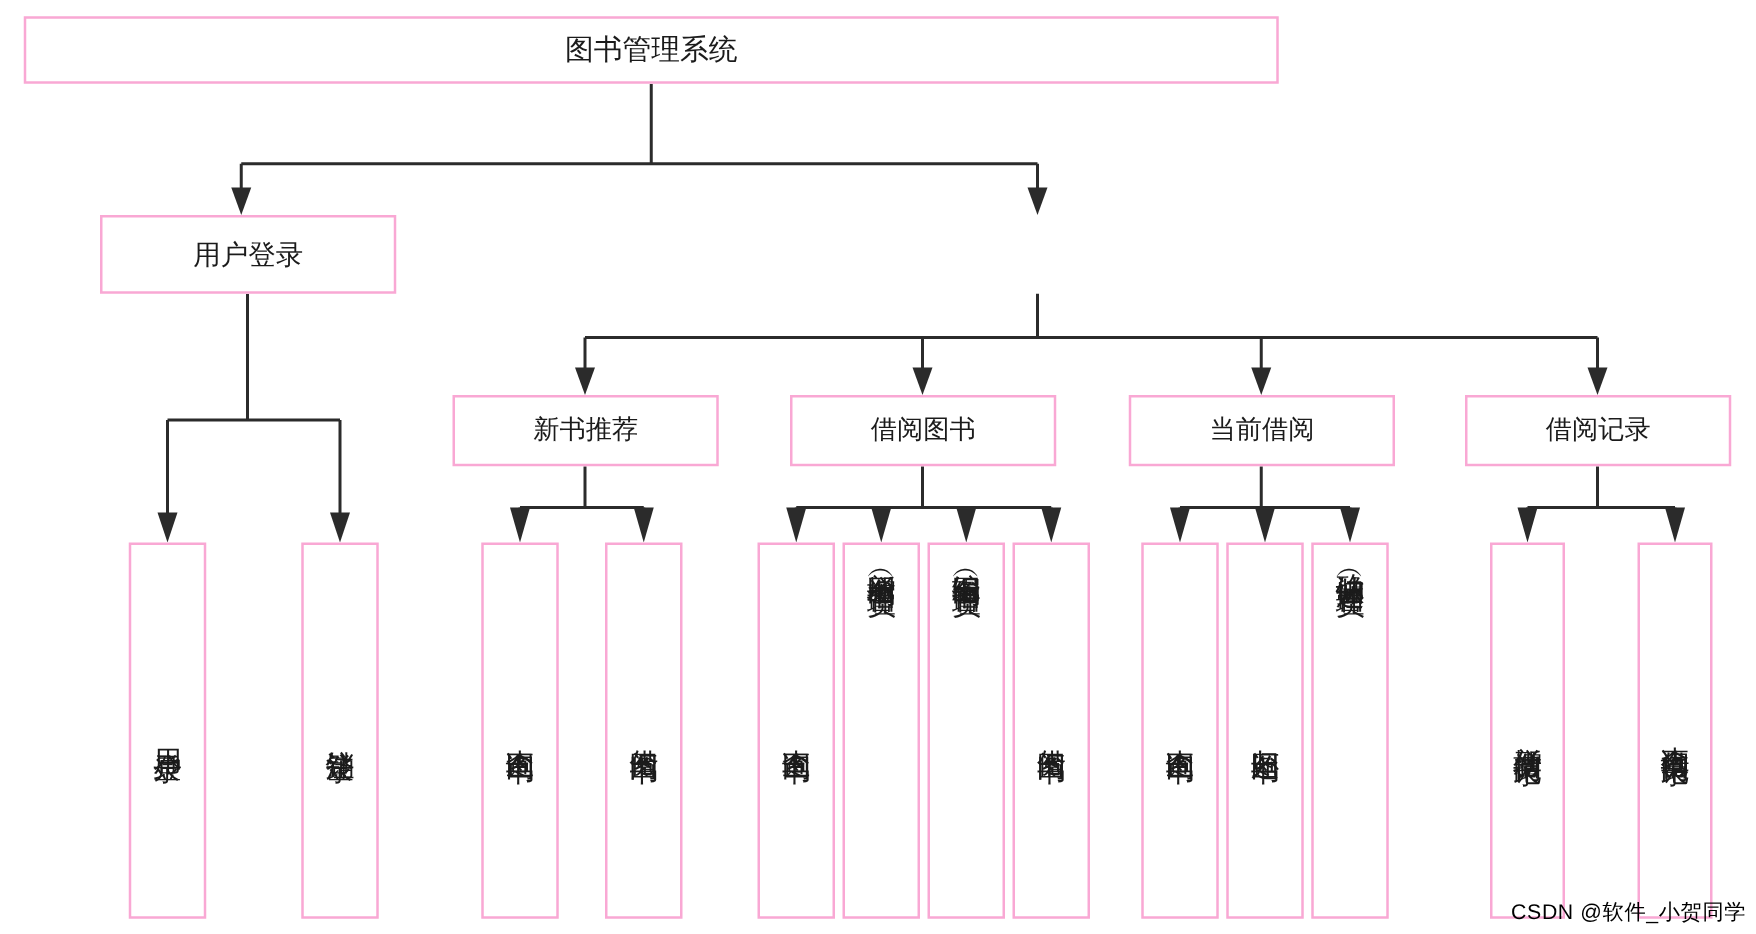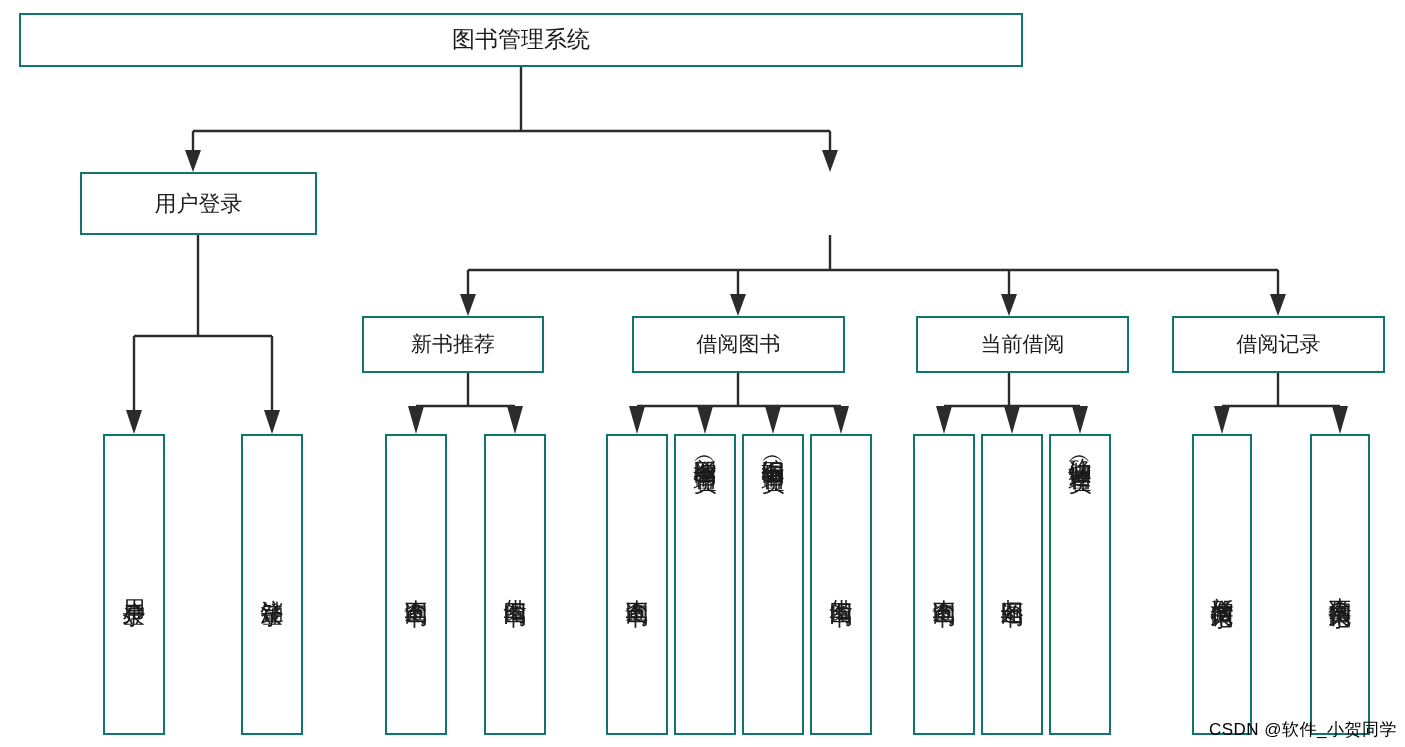--- a/index.html
+++ b/index.html
@@ -13,21 +13,21 @@
   #canvas {
     position: relative;
     width: 1405px;
     height: 747px;
     background: #ffffff;
     overflow: hidden;
   }
   .node {
     position: absolute;
     box-sizing: border-box;
-    border: 2px solid #0f766e;
+    border: 2px solid #f9a8d4;
     background: #ffffff;
     color: #1b1b1b;
     display: flex;
     align-items: center;
     justify-content: center;
     line-height: 1.18;
   }
   .node.root {
     font-size: 23px;
   }
@@ -140,23 +140,23 @@
     <line x1="1222" y1="406" x2="1222" y2="414"></line>
     <line x1="1340" y1="406" x2="1340" y2="414"></line>
     <polygon points="1214,406 1230,406 1222,434"></polygon>
     <polygon points="1332,406 1348,406 1340,434"></polygon>
   </svg>
 
   <div class="node root" style="left:19px; top:13px; width:1004px; height:54px;">图书管理系统</div>
 
   <div class="node level2" style="left:80px; top:172px; width:237px; height:63px;">用户登录</div>
 
-  <div class="node level3" style="left:362px; top:316px; width:182px; height:57px;">新书推荐</div>
+  <div class="node level3" style="left:362px; top:316px; width:213px; height:57px;">新书推荐</div>
   <div class="node level3" style="left:632px; top:316px; width:213px; height:57px;">借阅图书</div>
-  <div class="node level3" style="left:903px; top:316px; width:213px; height:57px;margin-left:13px;">当前借阅</div>
+  <div class="node level3" style="left:903px; top:316px; width:213px; height:57px;">当前借阅</div>
   <div class="node level3" style="left:1172px; top:316px; width:213px; height:57px;">借阅记录</div>
 
   <div class="node vert" style="left:103px; top:434px; width:62px; height:301px;">用户登录</div>
   <div class="node vert" style="left:241px; top:434px; width:62px; height:301px;">注销登录</div>
 
   <div class="node vert" style="left:385px; top:434px; width:62px; height:301px;">查询图书</div>
   <div class="node vert" style="left:484px; top:434px; width:62px; height:301px;">借阅图书</div>
 
   <div class="node vert" style="left:606px; top:434px; width:62px; height:301px;">查询图书</div>
   <div class="node vert overflow" style="left:674px; top:434px; width:62px; height:301px;">新增图书（管理员）</div>

